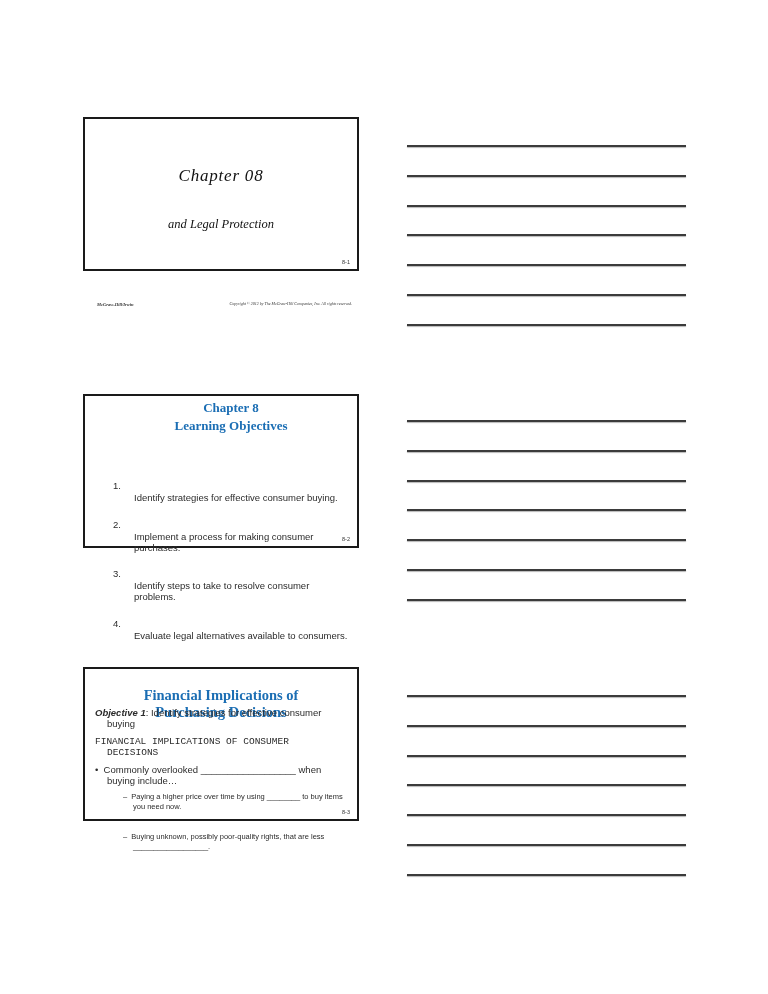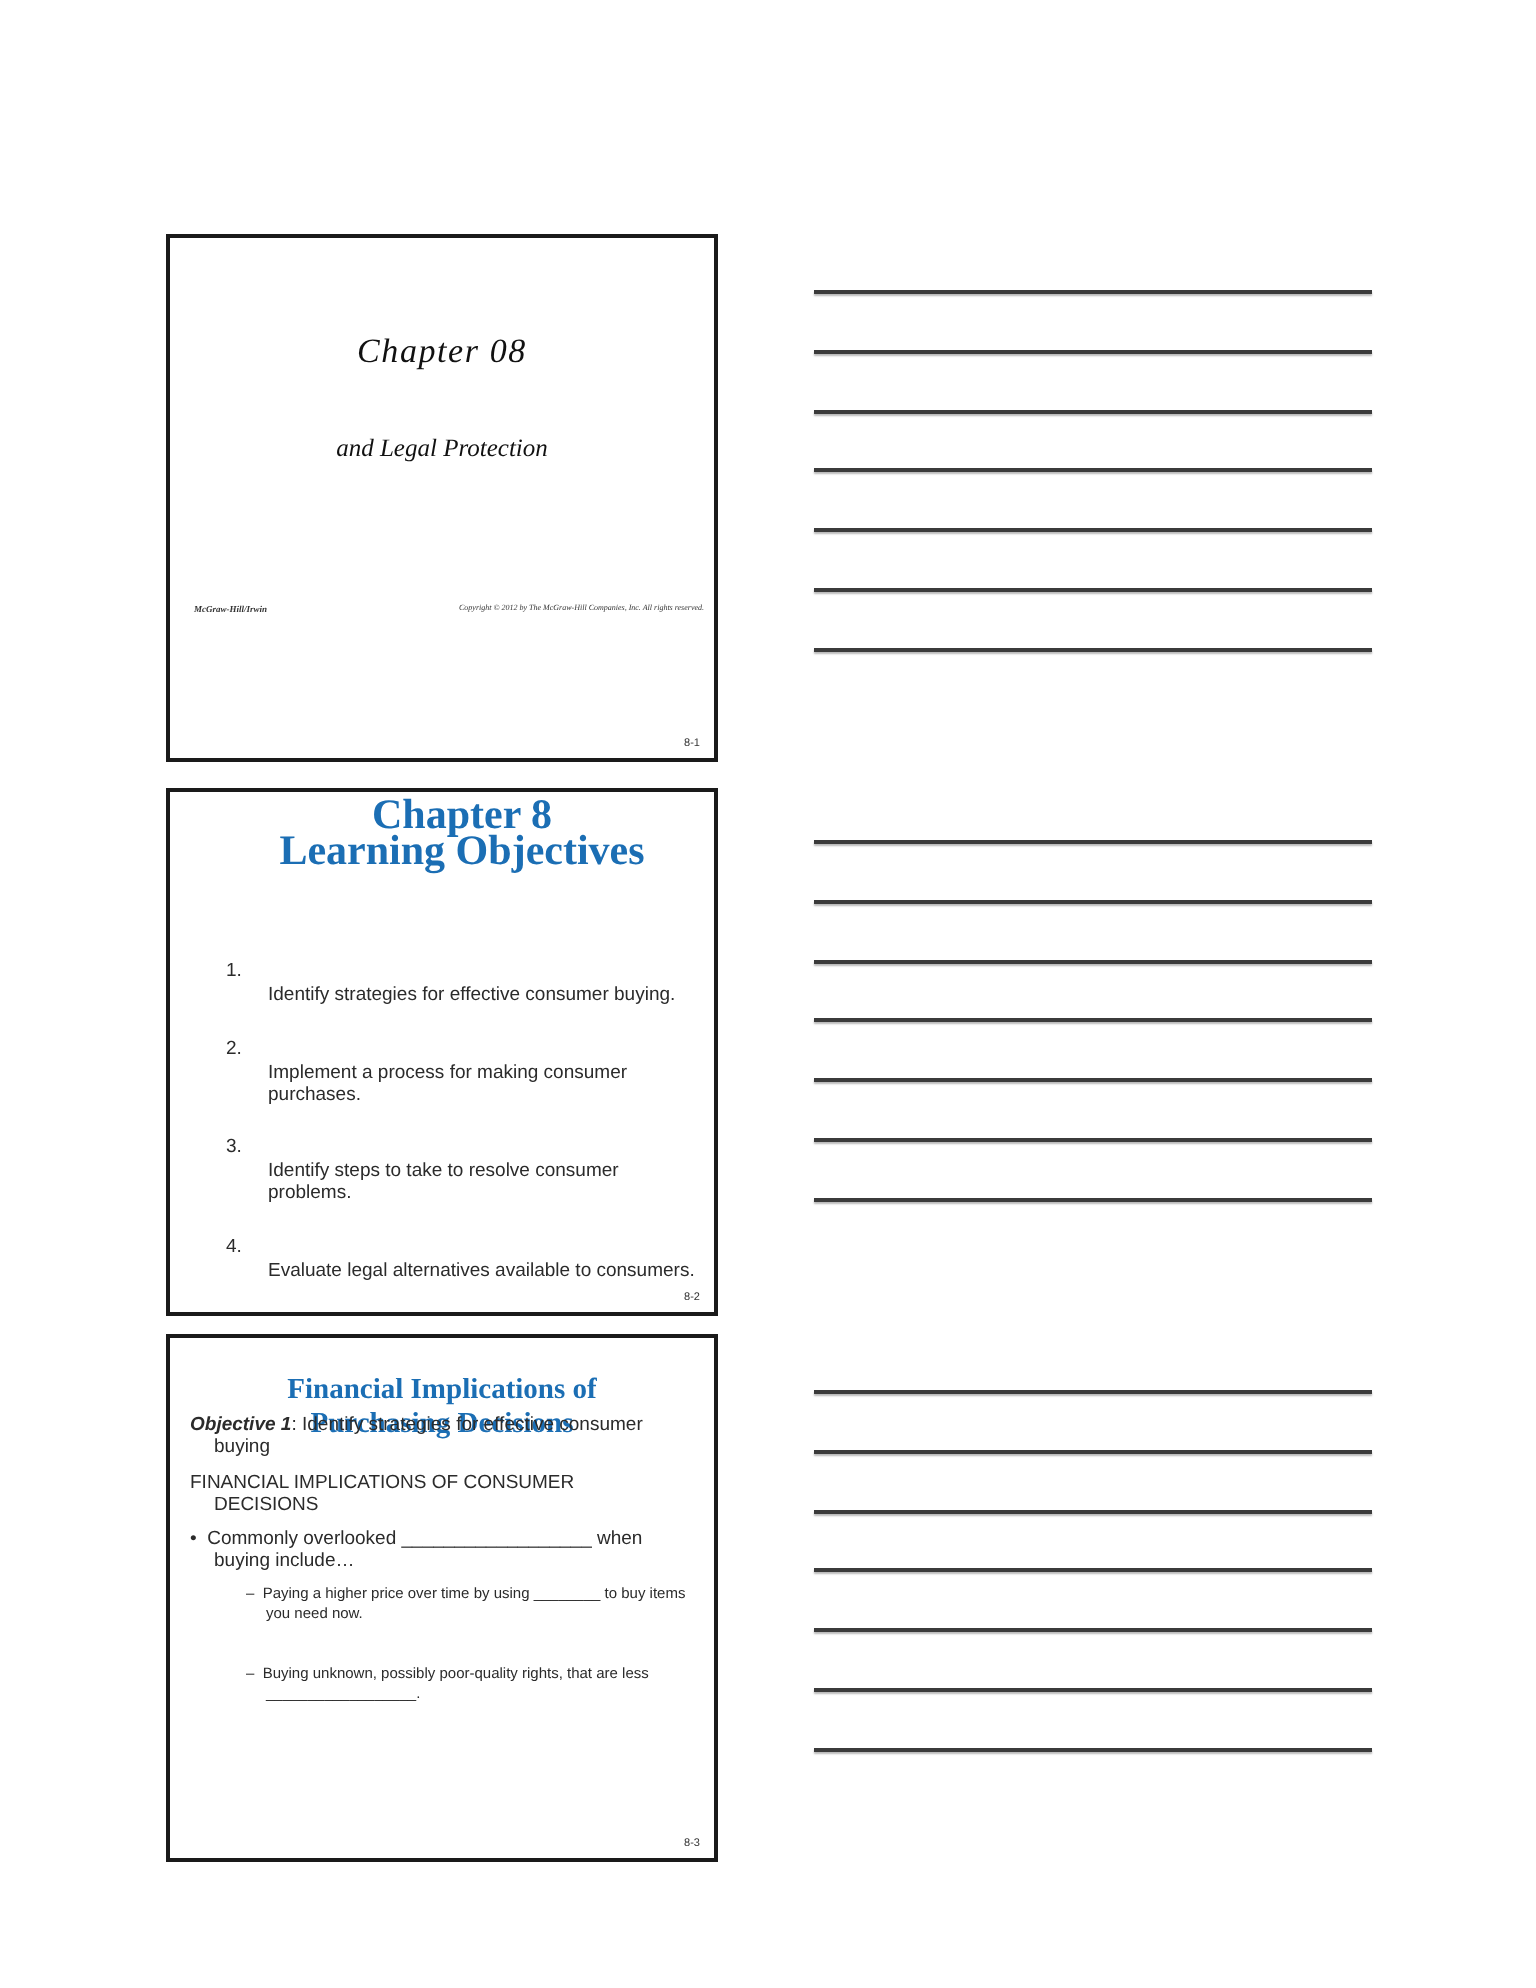--- a/index.html
+++ b/index.html
@@ -9,21 +9,21 @@
     position: relative;
     font-family: "Liberation Sans", sans-serif;
     color: #2b2b2b;
     overflow: hidden;
   }
   .page { position: absolute; inset: 0; }
 
   
   .slide {
     position: absolute;
-    left: 83px; width: 276px; height: 264px;
+    left: 83px; width: 276px; height: 154px;
     background: #ffffff;
     border: 2px solid #1a1a1a;
   }
   .slide-1 { top: 117px; }
   .slide-2 { top: 394px; }
   .slide-3 { top: 667px; }
 
   
   .s1-title {
     position: absolute; top: 47px; left: 0; right: 0;
@@ -60,40 +60,40 @@
   }
 
   
   .slide-title {
     padding-top: 3px;
     text-align: center;
     font-family: "Liberation Serif", serif;
     font-weight: bold;
     color: var(--title-blue, #1b6eb4);
   }
-  .slide-2 .slide-title { font-size: 21px; line-height: 17.5px; padding-left: 20px; }
+  .slide-2 .slide-title { font-size: 13px; line-height: 17.5px; padding-left: 20px; }
   .slide-3 .slide-title { padding-top: 18px; font-size: 14.5px; line-height: 17px; }
 
   
   .obj-list {
     position: absolute; top: 84px; left: 28px; right: 6px;
   }
   .obj-row { display: flex; margin-bottom: 15.5px; font-size: 9.5px; line-height: 11px; color: #2b2b2b; }
   .obj-num { width: 15px; flex: none; }
   .obj-text { flex: 1; padding-left: 6px; margin-top: 12px; }
 
   
   .s3-body {
     position: absolute; top: 37px; left: 10px; right: 7px;
     font-size: 9.5px; line-height: 10.5px; color: #2b2b2b;
   }
   .hang { padding-left: 12px; text-indent: -12px; }
   .s3-objective { margin-top: 2px; width: 232px; }
   .s3-objective .obj-label { font-weight: bold; font-style: italic; }
-  .s3-heading { margin-top: 8px; width: 238px; }
+  .s3-heading { margin-top: 8px; width: 238px; font-family: Liberation Mono, monospace; }
   .s3-bullet { margin-top: 7px; width: 240px; }
   .s3-sub {
     margin-top: 6px; margin-left: 28px;
     padding-left: 10px; text-indent: -10px;
     font-size: 7.5px; line-height: 9.5px; width: 222px;
   }
   .s3-sub.second { margin-top: 21px; }
 
   
   .line-group { position: absolute; left: 407px; width: 279px; }

